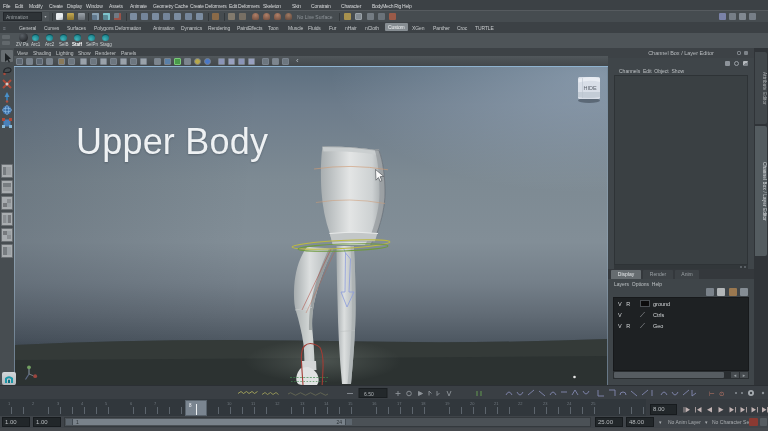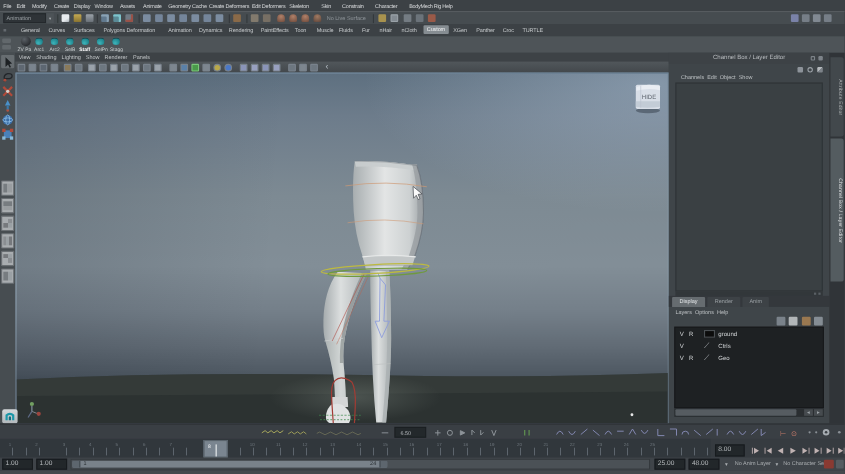--- a/index.html
+++ b/index.html
@@ -239,20 +239,21 @@
         <div class="pic" style="left:224px;background:#8a94b8"></div>
         <div class="pic" style="left:234px;background:#98a0c0"></div>
     <div class="pic" style="left:248px;background:#6d7780"></div>
         <div class="pic" style="left:258px;background:#7d868f"></div>
         <div class="pic" style="left:268px;background:#6d7780"></div>
     <div style="position:absolute;left:282px;top:0px;color:#b8c0c8;font-size:8px;">‹</div>
   </div>
   <div id="bline"></div>
   <div id="view3d">
     <div class="sky"></div>
+    <div id="upperbody">Upper Body</div>
     <svg id="scene" width="594" height="318" viewBox="14 67 594 318" style="position:absolute;left:0;top:0">
       <defs>
         <linearGradient id="gbody" x1="0" y1="0" x2="1" y2="0">
           <stop offset="0" stop-color="#a8aeb0"></stop>
               <stop offset="0.45" stop-color="#e3e5e5"></stop>
               <stop offset="0.8" stop-color="#cdd1d2"></stop>
               <stop offset="1" stop-color="#9aa0a3"></stop>
         </linearGradient>
         <linearGradient id="gleg" x1="0" y1="0" x2="1" y2="0">
           <stop offset="0" stop-color="#a6acae"></stop>

